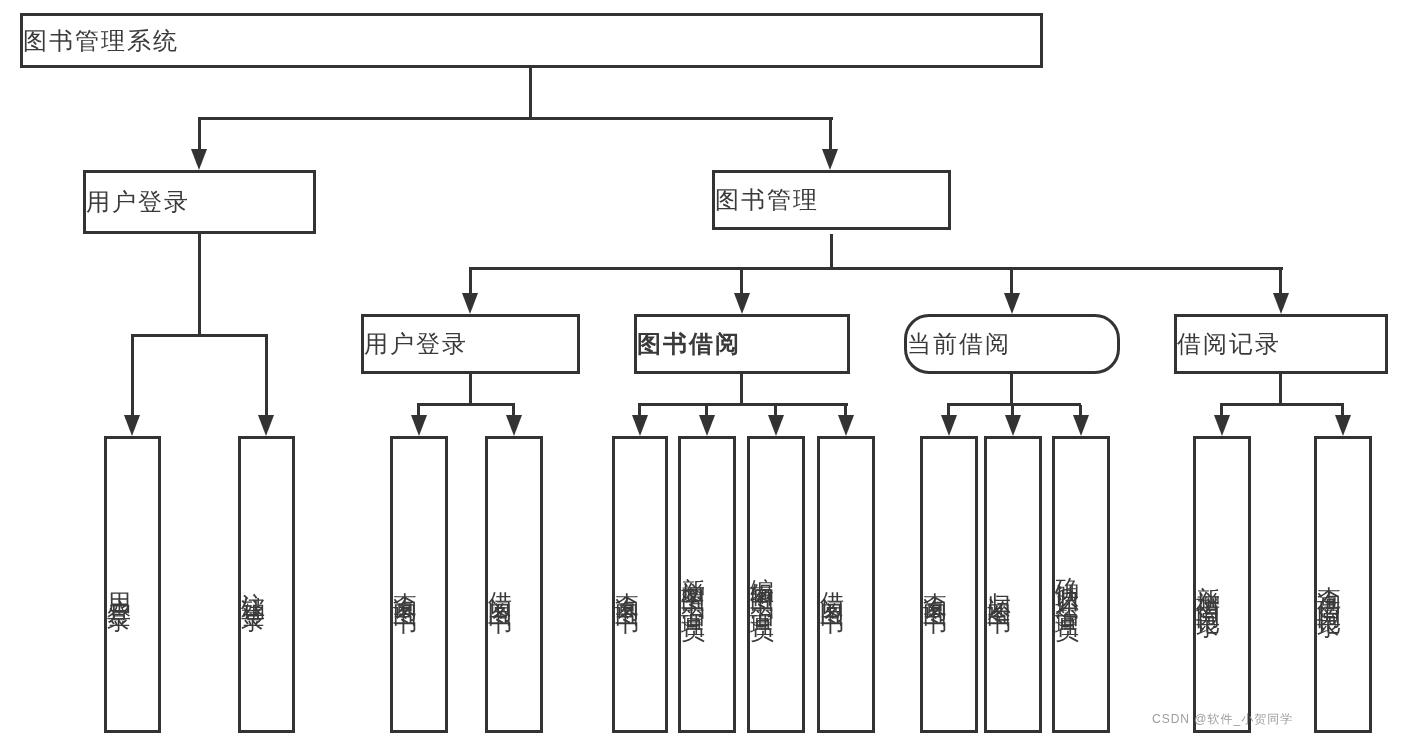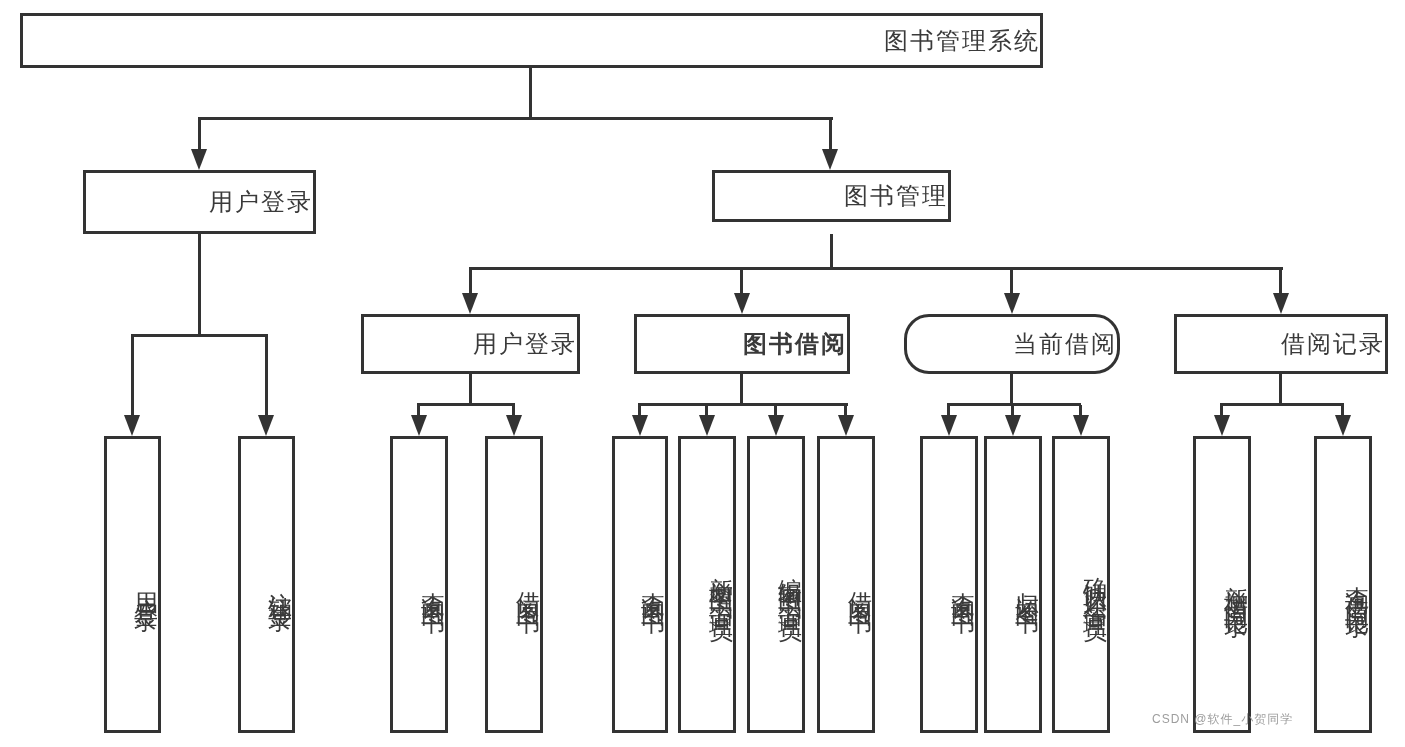--- a/index.html
+++ b/index.html
@@ -8,21 +8,21 @@
   html,body{margin:0;padding:0;}
   body{
     width:1405px;height:747px;position:relative;overflow:hidden;
     background:var(--pagebg);
     font-family:"Liberation Sans","DejaVu Sans",sans-serif;
     color:var(--text);
   }
   .box{
     position:absolute;box-sizing:border-box;
     border:3px solid var(--line);background:var(--boxbg);
-    display:flex;align-items:center;justify-content:flex-end;
+    display:flex;align-items:center;justify-content:flex-start;
   }
   .hlabel{font-size:24px;letter-spacing:2px;color:var(--text);white-space:nowrap;}
   .leaf{top:436px;height:297px;}
   .vtext{
     writing-mode:vertical-rl;text-orientation:mixed;
     font-size:24px;letter-spacing:6px;color:var(--text);
     line-height:1;white-space:nowrap;
   }
   .line{position:absolute;background:var(--line);}
   .ah{
@@ -39,21 +39,21 @@
 <body>
 
 <div class="box" style="left:20px;top:13px;width:1023px;height:55px;">
   <span class="hlabel">图书管理系统</span>
 </div>
 
 <div class="box" style="left:83px;top:170px;width:233px;height:64px;">
   <span class="hlabel">用户登录</span>
 </div>
 
-<div class="box" style="left:712px;top:170px;width:239px;height:52px;">
+<div class="box" style="left:712px;top:170px;width:239px;height:60px;">
   <span class="hlabel">图书管理</span>
 </div>
 
 <div class="box" style="left:361px;top:314px;width:219px;height:60px;">
   <span class="hlabel">用户登录</span>
 </div>
 
 <div class="box" style="left:634px;top:314px;width:216px;height:60px;font-weight:bold;">
   <span class="hlabel">图书借阅</span>
 </div>

